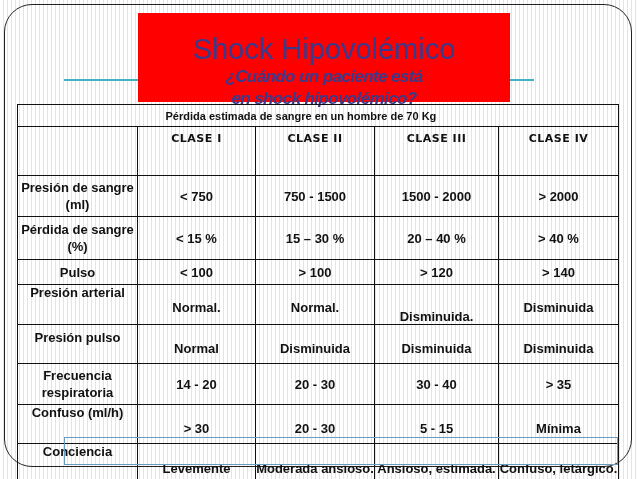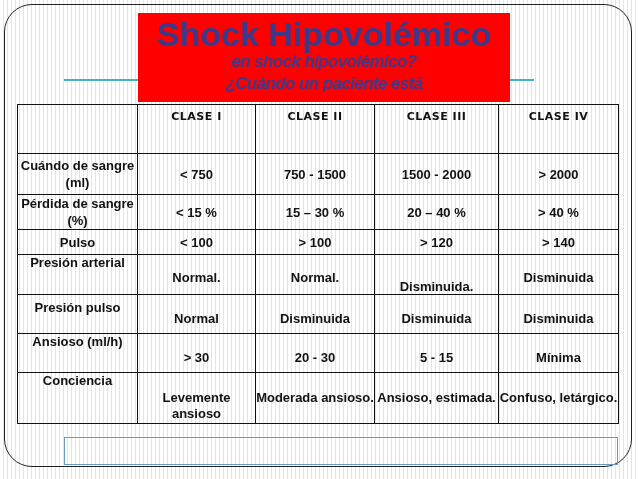--- a/index.html
+++ b/index.html
@@ -13,21 +13,21 @@
     position:absolute; left:4px; top:4px; width:628px; height:463px;
     border:1.5px solid #222; border-radius:28px; box-sizing:border-box;
   }
   .accent-line {
     position:absolute; left:64px; top:79px; width:470px; height:2px; background:#3fb3c4;
   }
   .banner {
     position:absolute; left:138px; top:13px; width:372px; height:89px;
     background:#ff0000; text-align:center; color:#3a3a8c;
   }
-  .banner-title { font-size:34px; line-height:33px; margin-top:5px;font-weight:bold; }
+  .banner-title { font-size:29px; line-height:33px; margin-top:20px; }
   .banner-sub {
     font-size:17px; line-height:22px; font-weight:bold; font-style:italic;
     letter-spacing:-0.6px;
   }
   table {
     position:absolute; left:17px; top:104px; border-collapse:collapse;
     table-layout:fixed; width:601px;
   }
   td {
     border:1.5px solid #111; padding:0; text-align:center; vertical-align:middle;
@@ -44,48 +44,54 @@
   .clip-last { height:33px; vertical-align:top !important; padding-top:17px; line-height:16px; }
 </style>
 </head>
 <body>
 
 <div class="frame"></div>
 <div class="accent-line"></div>
 
 <div class="banner">
   <div class="banner-title">Shock Hipovolémico</div>
+  <div class="banner-sub">¿Cuándo un paciente está</div>
   <div class="banner-sub">en shock hipovolémico?</div>
-  <div class="banner-sub">¿Cuándo un paciente está</div>
 </div>
 
 <table>
   <colgroup>
     <col style="width:120px">
       <col style="width:118px">
       <col style="width:119px">
       <col style="width:124px">
       <col style="width:120px">
   </colgroup>
   <tbody>
+      <tr class="title-row">
+    <td style="border-right:none;"></td>
+    <td colspan="4" style="border-left:none;text-align:left;padding-left:28px;">
+      <span>Pérdida estimada de sangre en un hombre de 70 Kg</span>
+    </td>
+  </tr>
   <tr class="head-row">
     <td></td>
     <td>CLASE I</td>
     <td>CLASE II</td>
     <td>CLASE III</td>
     <td>CLASE IV</td>
   </tr>
   <tr style="height:41px;">
-    <td class="label" style="line-height:17px;">Cuándo de sangre (ml)</td>
+    <td class="label" style="line-height:17px;">Presión de sangre (ml)</td>
     <td>&lt; 750</td>
     <td>750 - 1500</td>
     <td>1500 - 2000</td>
     <td>&gt; 2000</td>
   </tr>
-  <tr style="height:35px;">
+  <tr style="height:43px;">
     <td class="label" style="line-height:17px;">Pérdida de sangre (%)</td>
     <td>&lt; 15 %</td>
     <td>15 – 30 %</td>
     <td>20 – 40 %</td>
     <td>&gt; 40 %</td>
   </tr>
   <tr style="height:25px;">
     <td class="label">Pulso</td>
     <td>&lt; 100</td>
     <td>&gt; 100</td>
@@ -99,22 +105,29 @@
     <td style="padding-top:24px;">Disminuida.</td>
     <td style="padding-top:6px;">Disminuida</td>
   </tr>
   <tr style="height:39px;">
     <td class="label top-align" style="padding-top:5px;margin-top:32px;">Presión pulso</td>
     <td style="padding-top:8px;">Normal</td>
     <td style="padding-top:8px;">Disminuida</td>
     <td style="padding-top:8px;">Disminuida</td>
     <td style="padding-top:8px;">Disminuida</td>
   </tr>
+  <tr style="height:41px;">
+    <td class="label" style="line-height:17px;">Frecuencia respiratoria</td>
+    <td>14 - 20</td>
+    <td>20 - 30</td>
+    <td>30 - 40</td>
+    <td>&gt; 35</td>
+  </tr>
   <tr style="height:39px;">
-    <td class="label top-align">Ansioso (ml/h)</td>
+    <td class="label top-align">Confuso (ml/h)</td>
     <td style="padding-top:8px;">&gt; 30</td>
     <td style="padding-top:8px;">20 - 30</td>
     <td style="padding-top:8px;">5 - 15</td>
     <td style="padding-top:8px;">Mínima</td>
   </tr>
   <tr>
     <td class="label clip-last">Conciencia</td>
     <td class="clip-last">Levemente ansioso</td>
     <td class="clip-last">Moderada ansioso.</td>
     <td class="clip-last">Ansioso, estimada.</td>

